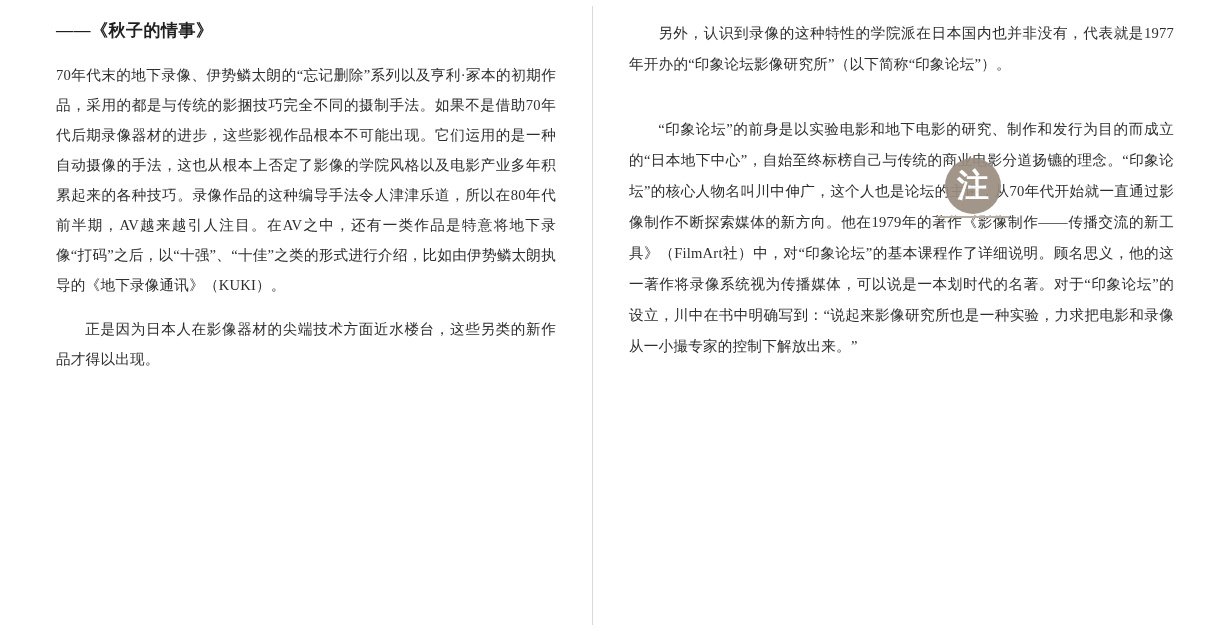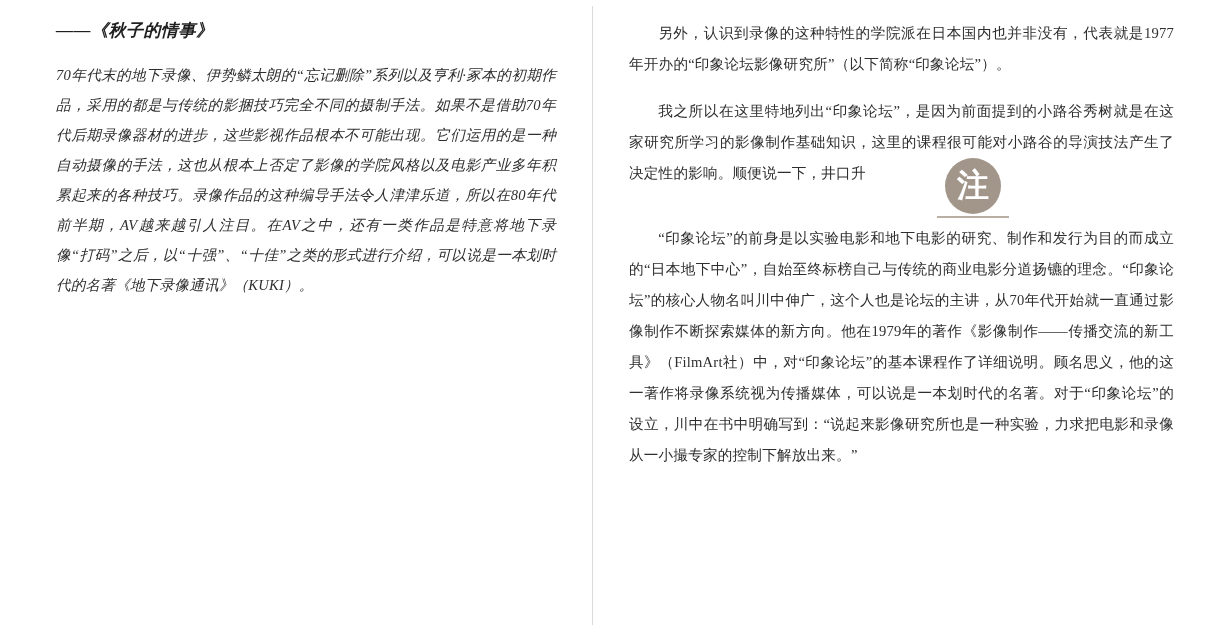--- a/index.html
+++ b/index.html
@@ -21,21 +21,20 @@
     display: flex;
     box-sizing: border-box;
   }
   .column {
     box-sizing: border-box;
     position: relative;
   }
   .col-left {
     width: 592px;
     padding: 18px 36px 0 56px;
-    font-style: italic;
   }
   .divider {
     width: 1px;
     background: #d9d9d9;
     margin-top: 6px;
     margin-bottom: 6px;
     flex: 0 0 1px;
   }
   .col-right {
     width: 617px;
@@ -94,28 +93,28 @@
     height: 18px;
   }
 </style>
 </head>
 <body>
 
 <div class="page">
 
   <div class="column col-left">
     <h1 class="heading">――《秋子的情事》</h1>
-    <p class="para">70年代末的地下录像、伊势鳞太朗的“忘记删除”系列以及亨利·冢本的初期作品，采用的都是与传统的影捆技巧完全不同的摄制手法。如果不是借助70年代后期录像器材的进步，这些影视作品根本不可能出现。它们运用的是一种自动摄像的手法，这也从根本上否定了影像的学院风格以及电影产业多年积累起来的各种技巧。录像作品的这种编导手法令人津津乐道，所以在80年代前半期，AV越来越引人注目。在AV之中，还有一类作品是特意将地下录像“打码”之后，以“十强”、“十佳”之类的形式进行介绍，可以说是一本划时代的名著《地下录像通讯》（KUKI）。</p>
+    <p class="para">70年代末的地下录像、伊势鳞太朗的“忘记删除”系列以及亨利·冢本的初期作品，采用的都是与传统的影捆技巧完全不同的摄制手法。如果不是借助70年代后期录像器材的进步，这些影视作品根本不可能出现。它们运用的是一种自动摄像的手法，这也从根本上否定了影像的学院风格以及电影产业多年积累起来的各种技巧。录像作品的这种编导手法令人津津乐道，所以在80年代前半期，AV越来越引人注目。在AV之中，还有一类作品是特意将地下录像“打码”之后，以“十强”、“十佳”之类的形式进行介绍，比如由伊势鳞太朗执导的《地下录像通讯》（KUKI）。</p>
+    <p class="para indent">正是因为日本人在影像器材的尖端技术方面近水楼台，这些另类的新作品才得以出现。</p>
   </div>
 
   <div class="divider"></div>
 
   <div class="column col-right">
     <p class="para indent">另外，认识到录像的这种特性的学院派在日本国内也并非没有，代表就是1977年开办的“印象论坛影像研究所”（以下简称“印象论坛”）。</p>
-    <p class="para indent">我之所以在这里特地列出“印象论坛”，是因为前面提到的小路谷秀树就是在这家研究所学习的影像制作基础知识，这里的课程很可能对小路谷的导演技法产生了决定性的影响。顺便说一下，井口升</p>
     <div class="spacer-gap"></div>
     <p class="para indent">“印象论坛”的前身是以实验电影和地下电影的研究、制作和发行为目的而成立的“日本地下中心”，自始至终标榜自己与传统的商业电影分道扬镳的理念。“印象论坛”的核心人物名叫川中伸广，这个人也是论坛的主讲，从70年代开始就一直通过影像制作不断探索媒体的新方向。他在1979年的著作《影像制作――传播交流的新工具》（FilmArt社）中，对“印象论坛”的基本课程作了详细说明。顾名思义，他的这一著作将录像系统视为传播媒体，可以说是一本划时代的名著。对于“印象论坛”的设立，川中在书中明确写到：“说起来影像研究所也是一种实验，力求把电影和录像从一小撮专家的控制下解放出来。”</p>
 
     <div class="note-stamp">注</div>
     <div class="note-underline"></div>
   </div>
 
 </div>
 
 </body></html>

